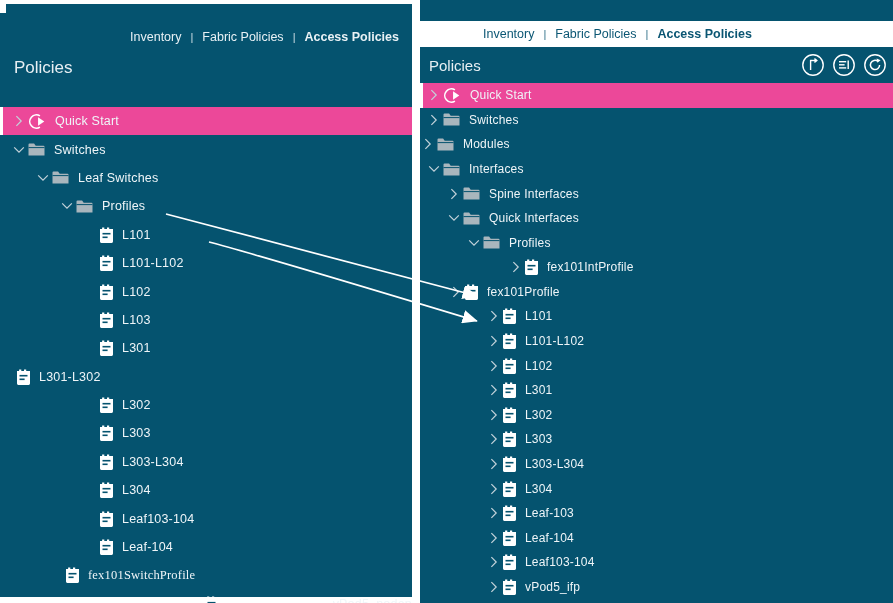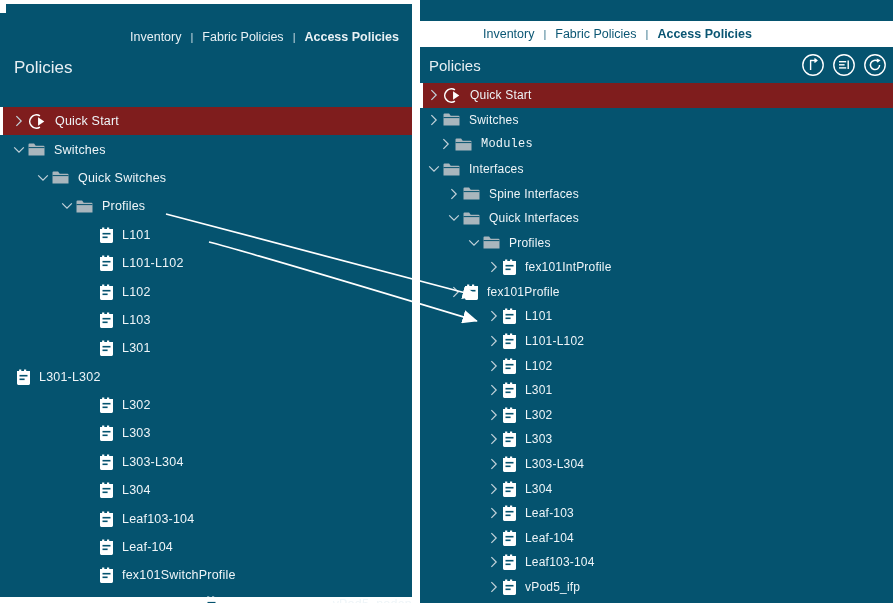--- a/index.html
+++ b/index.html
@@ -31,21 +31,21 @@
 
   .toolbar{display:flex;gap:7px;}
   .tool-btn{width:24px;height:24px;border-radius:50%;display:flex;align-items:center;justify-content:center;cursor:pointer;background:transparent;border:none;padding:0;}
 
   
   .tree{position:relative;}
   #left-panel .tree{margin-top:20px;}
   .row{display:flex;align-items:center;cursor:pointer;color:#eff5f8;}
   #left-panel .row{height:28.4px;font-size:12.5px;}
   #right-panel .row{height:24.59px;font-size:12px;}
-  .row.selected{background:#7f1d1d;box-shadow:inset 3px 0 0 0 #ffffff;}
+  .row.selected{background:#ec4899;box-shadow:inset 3px 0 0 0 #ffffff;}
   .chev{width:15px;height:14px;display:flex;align-items:center;justify-content:center;flex:0 0 15px;}
   .tree-icon{display:flex;align-items:center;justify-content:center;margin:0 2px 0 2px;}
   .row-label{margin-left:7px;letter-spacing:.2px;}
 
   
   #corner-notch{position:absolute;left:0;top:0;width:6px;height:13px;background:#ffffff;z-index:4;}
 
   #arrow-layer{position:absolute;left:0;top:0;z-index:9;pointer-events:none;}
 </style>
 </head>
@@ -98,21 +98,21 @@
           <svg width="14" height="14" viewBox="0 0 16 16">
             <polyline points="2.5,5 8,10.5 13.5,5" fill="none" stroke="#c3d2da" stroke-width="1.4"></polyline>
           </svg>
         </span>
         <span class="tree-icon">
           <svg width="17" height="13" viewBox="0 0 17 13">
             <path d="M0.5 12.5 V1.6 a1 1 0 0 1 1 -1 H6.1 l1.6 2.1 H15.5 a1 1 0 0 1 1 1 V12.5 Z" fill="#a9b6bd"></path>
             <line x1="0.5" y1="4.6" x2="16.5" y2="4.6" stroke="#05536f" stroke-width="1"></line>
           </svg>
         </span>
-        <span class="row-label">Quick Switches</span>
+        <span class="row-label">Leaf Switches</span>
       </div>
       <div class="row" style="padding-left: 59px;">
         <span class="chev">
           <svg width="14" height="14" viewBox="0 0 16 16">
             <polyline points="2.5,5 8,10.5 13.5,5" fill="none" stroke="#c3d2da" stroke-width="1.4"></polyline>
           </svg>
         </span>
         <span class="tree-icon">
           <svg width="17" height="13" viewBox="0 0 17 13">
             <path d="M0.5 12.5 V1.6 a1 1 0 0 1 1 -1 H6.1 l1.6 2.1 H15.5 a1 1 0 0 1 1 1 V12.5 Z" fill="#a9b6bd"></path>
@@ -246,21 +246,21 @@
         <span class="chev"></span>
         <span class="tree-icon">
           <svg width="13" height="16" viewBox="0 0 13 16">
             <path d="M0 2 H2.1 V0.4 H4.3 V2 H7 V0.4 H9.2 V2 H13 V14.6 A1.3 1.3 0 0 1 11.7 15.9 H1.3 A1.3 1.3 0 0 1 0 14.6 Z" fill="#ffffff"></path>
             <line x1="2.5" y1="6.7" x2="10.5" y2="6.7" stroke="#05536f" stroke-width="1.6"></line>
             <line x1="2.5" y1="10.3" x2="7.6" y2="10.3" stroke="#05536f" stroke-width="1.6"></line>
           </svg>
         </span>
         <span class="row-label">Leaf-104</span>
       </div>
-      <div class="row" style="padding-left: 83px;">
+      <div class="row" style="padding-left: 49px; font-family: Liberation Serif, serif;">
         <span class="chev"></span>
         <span class="tree-icon">
           <svg width="13" height="16" viewBox="0 0 13 16">
             <path d="M0 2 H2.1 V0.4 H4.3 V2 H7 V0.4 H9.2 V2 H13 V14.6 A1.3 1.3 0 0 1 11.7 15.9 H1.3 A1.3 1.3 0 0 1 0 14.6 Z" fill="#ffffff"></path>
             <line x1="2.5" y1="6.7" x2="10.5" y2="6.7" stroke="#05536f" stroke-width="1.6"></line>
             <line x1="2.5" y1="10.3" x2="7.6" y2="10.3" stroke="#05536f" stroke-width="1.6"></line>
           </svg>
         </span>
         <span class="row-label">fex101SwitchProfile</span>
       </div>
@@ -337,21 +337,21 @@
           </svg>
         </span>
         <span class="tree-icon">
           <svg width="17" height="13" viewBox="0 0 17 13">
             <path d="M0.5 12.5 V1.6 a1 1 0 0 1 1 -1 H6.1 l1.6 2.1 H15.5 a1 1 0 0 1 1 1 V12.5 Z" fill="#a9b6bd"></path>
             <line x1="0.5" y1="4.6" x2="16.5" y2="4.6" stroke="#05536f" stroke-width="1"></line>
           </svg>
         </span>
         <span class="row-label">Switches</span>
       </div>
-      <div class="row" style="padding-left: 18px; font-family: Liberation Mono, monospace;">
+      <div class="row" style="padding-left: 0;">
         <span class="chev">
           <svg width="14" height="14" viewBox="0 0 16 16">
             <polyline points="5,2.5 10.5,8 5,13.5" fill="none" stroke="#c3d2da" stroke-width="1.4"></polyline>
           </svg>
         </span>
         <span class="tree-icon">
           <svg width="17" height="13" viewBox="0 0 17 13">
             <path d="M0.5 12.5 V1.6 a1 1 0 0 1 1 -1 H6.1 l1.6 2.1 H15.5 a1 1 0 0 1 1 1 V12.5 Z" fill="#a9b6bd"></path>
             <line x1="0.5" y1="4.6" x2="16.5" y2="4.6" stroke="#05536f" stroke-width="1"></line>
           </svg>
@@ -407,21 +407,21 @@
           </svg>
         </span>
         <span class="tree-icon">
           <svg width="17" height="13" viewBox="0 0 17 13">
             <path d="M0.5 12.5 V1.6 a1 1 0 0 1 1 -1 H6.1 l1.6 2.1 H15.5 a1 1 0 0 1 1 1 V12.5 Z" fill="#a9b6bd"></path>
             <line x1="0.5" y1="4.6" x2="16.5" y2="4.6" stroke="#05536f" stroke-width="1"></line>
           </svg>
         </span>
         <span class="row-label">Profiles</span>
       </div>
-      <div class="row" style="padding-left: 66px; align-items: center;">
+      <div class="row" style="padding-left: 88px; align-items: center;">
         <span class="chev">
           <svg width="14" height="14" viewBox="0 0 16 16">
             <polyline points="5,2.5 10.5,8 5,13.5" fill="none" stroke="#c3d2da" stroke-width="1.4"></polyline>
           </svg>
         </span>
         <span class="tree-icon">
           <svg width="13" height="16" viewBox="0 0 13 16">
             <path d="M0 2 H2.1 V0.4 H4.3 V2 H7 V0.4 H9.2 V2 H13 V14.6 A1.3 1.3 0 0 1 11.7 15.9 H1.3 A1.3 1.3 0 0 1 0 14.6 Z" fill="#ffffff"></path>
             <line x1="2.5" y1="6.7" x2="10.5" y2="6.7" stroke="#05536f" stroke-width="1.6"></line>
             <line x1="2.5" y1="10.3" x2="7.6" y2="10.3" stroke="#05536f" stroke-width="1.6"></line>

